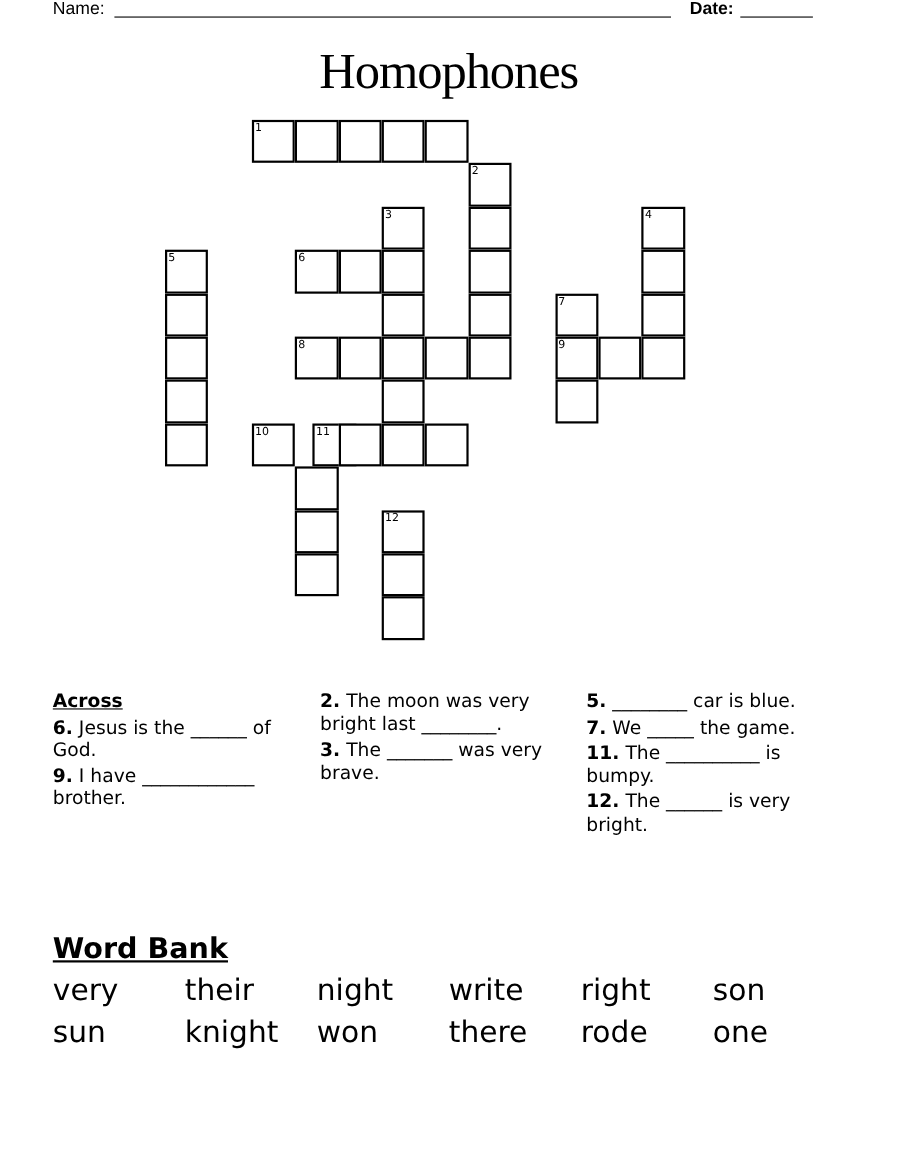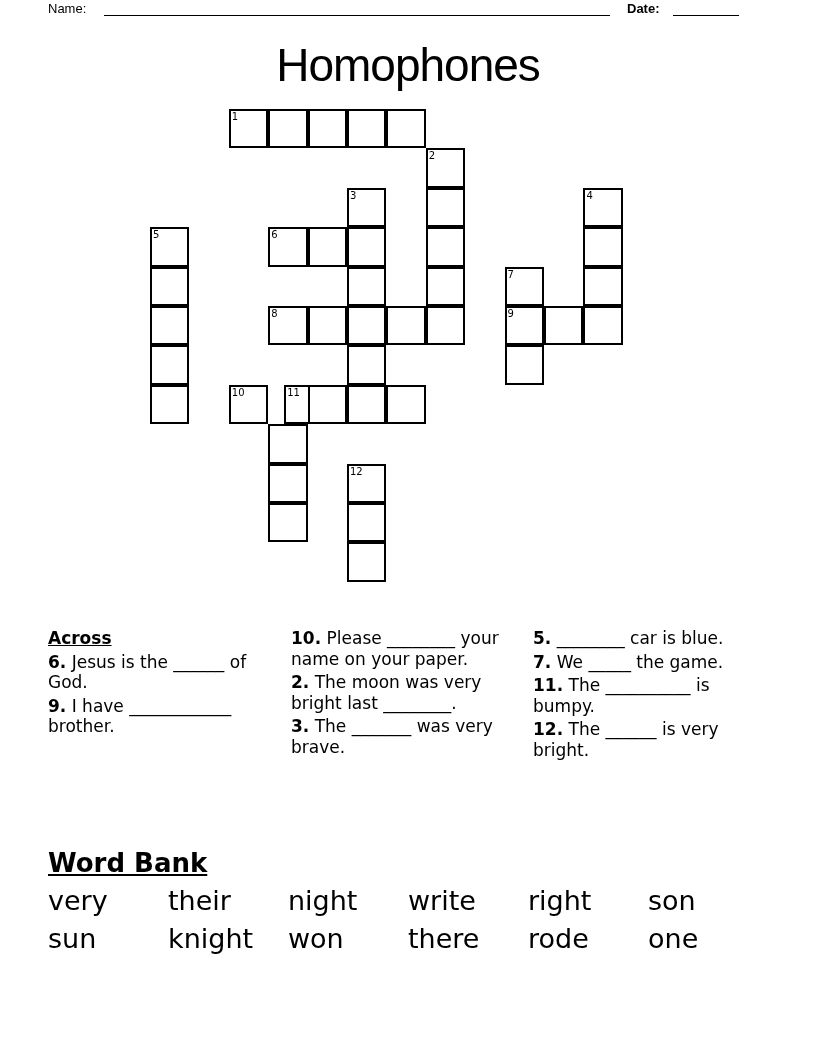--- a/index.html
+++ b/index.html
@@ -1,22 +1,22 @@
 <!DOCTYPE html>
 <html><head>
 <meta charset="utf-8">
 <style>
   html, body { margin: 0; padding: 0; background: #ffffff; }
   body { width: 816px; height: 1056px; position: relative; overflow: hidden; color: #000; font-family: "DejaVu Sans", sans-serif; }
-  .header { position: absolute; top: 0; left: 48px; width: 700px; height: 20px; font-family: "Liberation Sans", sans-serif; font-size: 13px; line-height: 18px; }
+  .header { position: absolute; top: 0; left: 48px; width: 700px; height: 20px; font-family: "Liberation Sans", sans-serif; font-size: 16px; line-height: 18px; }
   .header .name-label { position: absolute; left: 0; top: 0; }
   .header .name-line { position: absolute; left: 56px; top: 15px; width: 506px; border-bottom: 1px solid #000; height: 0; }
   .header .date-label { position: absolute; left: 579px; top: 0; font-weight: bold; }
   .header .date-line { position: absolute; left: 625px; top: 15px; width: 66px; border-bottom: 1px solid #000; height: 0; }
-  .title { position: absolute; top: 36px; left: 0; width: 816px; text-align: center; font-family: Liberation Sans, sans-serif; font-size: 46px; line-height: 58px; letter-spacing: -1px; }
+  .title { position: absolute; top: 36px; left: 0; width: 816px; text-align: center; font-family: Liberation Serif, serif; font-size: 46px; line-height: 58px; letter-spacing: -1px; }
   .grid { position: absolute; left: 0; top: 0; width: 816px; height: 600px; }
   .cell { position: absolute; width: 39.4px; height: 39.4px; box-sizing: border-box; border: 2px solid #000; background: #fff; margin-left: -1px; margin-top: -1px; }
   .cell .num { position: absolute; left: 1px; top: 0px; font-family: "DejaVu Sans", sans-serif; font-size: 10px; line-height: 11px; }
   .clues { position: absolute; top: 628px; left: 48px; width: 720px; font-family: "DejaVu Sans", sans-serif; font-size: 17px; line-height: 20.5px; }
   .col { position: absolute; top: 0; width: 225px; }
   .col1 { left: 0; } .col2 { left: 243px; } .col3 { left: 485px; }
   .heading { font-weight: bold; text-decoration: underline; margin-bottom: 3px; }
   .clue { margin-bottom: 3px; }
   .clue b { font-weight: bold; }
   .wordbank-title { position: absolute; top: 846px; left: 48px; font-family: "DejaVu Sans", sans-serif; font-size: 26px; font-weight: bold; text-decoration: underline; line-height: 34px; text-align: right; }
@@ -107,21 +107,20 @@
     <div class="cell" style="left: 348px; top: 543.4px;"></div>
   </div>
 
 <div class="clues">
   <div class="col col1">
     <div class="heading">Across</div>
     <div class="clue"><b>6.</b><span> Jesus is the ______ of God.</span></div>
     <div class="clue"><b>9.</b><span> I have ____________ brother.</span></div>
   </div>
   <div class="col col2">
-    <div class="clue"><b>10.</b><span> Please ________ your name on your paper.</span></div>
     <div class="clue"><b>2.</b><span> The moon was very bright last ________.</span></div>
     <div class="clue"><b>3.</b><span> The _______ was very brave.</span></div>
   </div>
   <div class="col col3">
     <div class="clue"><b>5.</b><span> ________ car is blue.</span></div>
     <div class="clue"><b>7.</b><span> We _____ the game.</span></div>
     <div class="clue"><b>11.</b><span> The __________ is bumpy.</span></div>
     <div class="clue"><b>12.</b><span> The ______ is very bright.</span></div>
   </div>
 </div>

